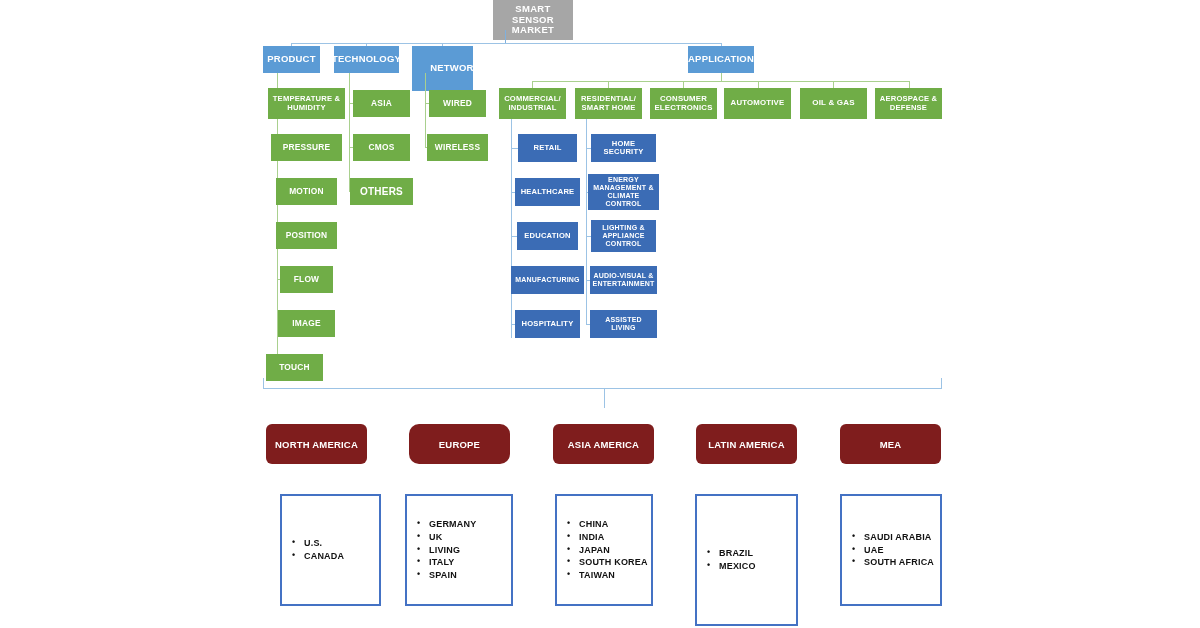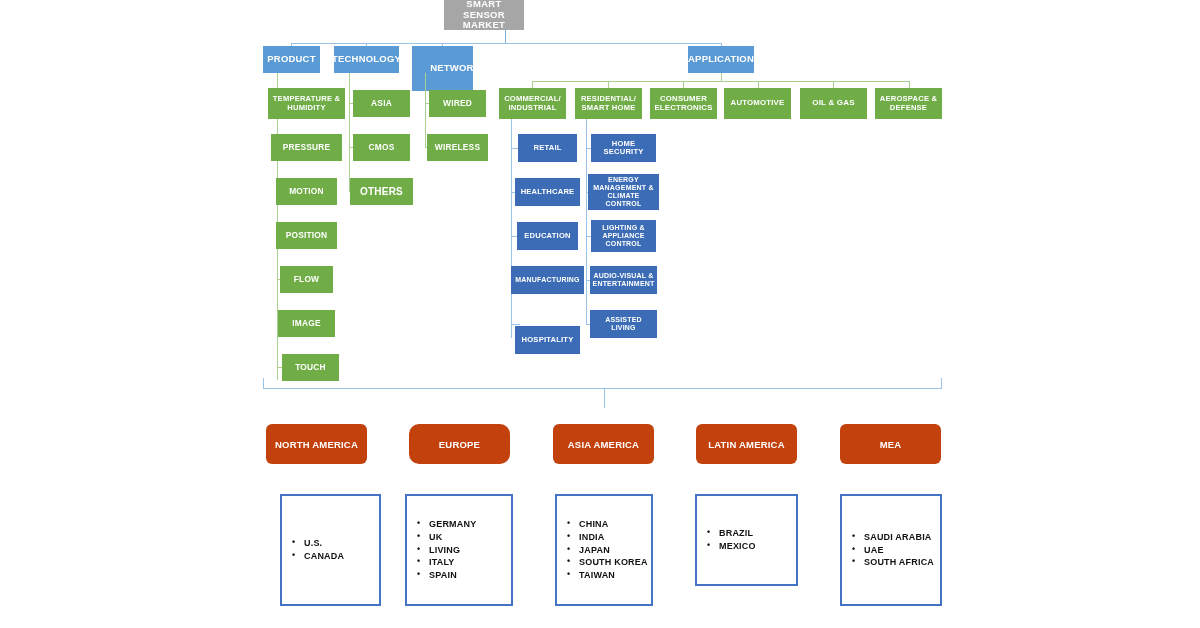--- a/index.html
+++ b/index.html
@@ -49,21 +49,21 @@
   .blue4{
     background:#3b6cb5;
     font-size:7.6px;
     font-weight:bold;
   }
   .blue4.sm{font-size:7px;}
 
   
   .region{
     position:absolute;
-    background:#c2410c;
+    background:#7f1d1d;
     border-radius:6px;
     color:#fff;
     font-size:9.5px;
     font-weight:bold;
     display:flex;align-items:center;justify-content:center;
     letter-spacing:.2px;
   }
   .countries{
     position:absolute;
     background:#ffffff;
@@ -91,21 +91,21 @@
     top:-1px;
     font-size:9px;
     color:#111111;
   }
 </style>
 </head>
 <body>
 
 <div id="canvas">
 
-  <div class="node root" style="left:444px;top:0px;width:80px;height:30px;">SMART SENSOR MARKET</div>
+  <div class="node root" style="left:493px;top:0px;width:80px;height:40px;">SMART SENSOR MARKET</div>
 
   <div class="ln v c-blue-d" style="left:505px;top:30px;height:13px;"></div>
 
   <div class="ln h c-blue" style="left:291px;top:43px;width:430px;"></div>
   <div class="ln v c-blue" style="left:291px;top:43px;height:3px;"></div>
   <div class="ln v c-blue" style="left:366px;top:43px;height:3px;"></div>
   <div class="ln v c-blue" style="left:442px;top:43px;height:3px;"></div>
   <div class="ln v c-blue" style="left:721px;top:43px;height:3px;"></div>
 
   <div class="node lvl2" style="left:263px;top:46px;width:57px;height:27px;">PRODUCT</div>
@@ -121,21 +121,21 @@
   <div class="ln h c-green" style="left:277px;top:279px;width:9px;"></div>
   <div class="ln h c-green" style="left:277px;top:323px;width:9px;"></div>
   <div class="ln h c-green" style="left:277px;top:367px;width:9px;"></div>
 
   <div class="node green" style="left:268px;top:88px;width:77px;height:31px;font-size:7.6px;">TEMPERATURE &amp; HUMIDITY</div>
   <div class="node green" style="left:271px;top:134px;width:71px;height:27px;font-size:8.4px;">PRESSURE</div>
   <div class="node green" style="left:276px;top:178px;width:61px;height:27px;font-size:8.4px;">MOTION</div>
   <div class="node green" style="left:276px;top:222px;width:61px;height:27px;font-size:8.4px;">POSITION</div>
   <div class="node green" style="left:280px;top:266px;width:53px;height:27px;font-size:8.4px;">FLOW</div>
   <div class="node green" style="left:278px;top:310px;width:57px;height:27px;font-size:8.4px;">IMAGE</div>
-  <div class="node green" style="left:282px;top:354px;width:57px;height:27px;font-size:8.4px;">TOUCH</div>
+  <div class="node green" style="left:266px;top:354px;width:57px;height:27px;font-size:8.4px;">TOUCH</div>
 
   <div class="ln v c-green" style="left:349px;top:73px;height:119px;"></div>
   <div class="ln h c-green" style="left:349px;top:103px;width:9px;"></div>
   <div class="ln h c-green" style="left:349px;top:147px;width:9px;"></div>
   <div class="ln h c-green" style="left:349px;top:191px;width:9px;"></div>
 
   <div class="node green" style="left:353px;top:90px;width:57px;height:27px;font-size:8.4px;">ASIA</div>
   <div class="node green" style="left:353px;top:134px;width:57px;height:27px;font-size:8.4px;">CMOS</div>
   <div class="node green" style="left:350px;top:178px;width:63px;height:27px;font-size:10px;">OTHERS</div>
 
@@ -166,21 +166,21 @@
   <div class="ln h c-dblue" style="left:511px;top:148px;width:9px;"></div>
   <div class="ln h c-dblue" style="left:511px;top:192px;width:9px;"></div>
   <div class="ln h c-dblue" style="left:511px;top:236px;width:9px;"></div>
   <div class="ln h c-dblue" style="left:511px;top:280px;width:9px;"></div>
   <div class="ln h c-dblue" style="left:511px;top:324px;width:9px;"></div>
 
   <div class="node blue4" style="left:518px;top:134px;width:59px;height:28px;">RETAIL</div>
   <div class="node blue4" style="left:515px;top:178px;width:65px;height:28px;">HEALTHCARE</div>
   <div class="node blue4" style="left:517px;top:222px;width:61px;height:28px;">EDUCATION</div>
   <div class="node blue4 sm" style="left:511px;top:266px;width:73px;height:28px;">MANUFACTURING</div>
-  <div class="node blue4" style="left:515px;top:310px;width:65px;height:28px;margin-top:16px;">HOSPITALITY</div>
+  <div class="node blue4" style="left:515px;top:310px;width:65px;height:28px;">HOSPITALITY</div>
 
   <div class="ln v c-dblue" style="left:586px;top:119px;height:205px;"></div>
   <div class="ln h c-dblue" style="left:586px;top:148px;width:9px;"></div>
   <div class="ln h c-dblue" style="left:586px;top:192px;width:9px;"></div>
   <div class="ln h c-dblue" style="left:586px;top:236px;width:9px;"></div>
   <div class="ln h c-dblue" style="left:586px;top:280px;width:9px;"></div>
   <div class="ln h c-dblue" style="left:586px;top:324px;width:9px;"></div>
 
   <div class="node blue4" style="left:591px;top:134px;width:65px;height:28px;">HOME SECURITY</div>
   <div class="node blue4 sm" style="left:588px;top:174px;width:71px;height:36px;">ENERGY MANAGEMENT &amp; CLIMATE CONTROL</div>
@@ -219,21 +219,21 @@
   <div class="countries" style="left:555px;top:494px;width:98px;height:112px;">
     <ul>
       <li>CHINA</li>
       <li>INDIA</li>
       <li>JAPAN</li>
       <li>SOUTH KOREA</li>
       <li>TAIWAN</li>
     </ul>
   </div>
 
-  <div class="countries" style="left:695px;top:494px;width:103px;height:92px;">
+  <div class="countries" style="left:695px;top:494px;width:103px;height:132px;">
     <ul>
       <li>BRAZIL</li>
       <li>MEXICO</li>
     </ul>
   </div>
 
   <div class="countries" style="left:840px;top:494px;width:102px;height:112px;">
     <ul>
       <li>SAUDI ARABIA</li>
       <li>UAE</li>

